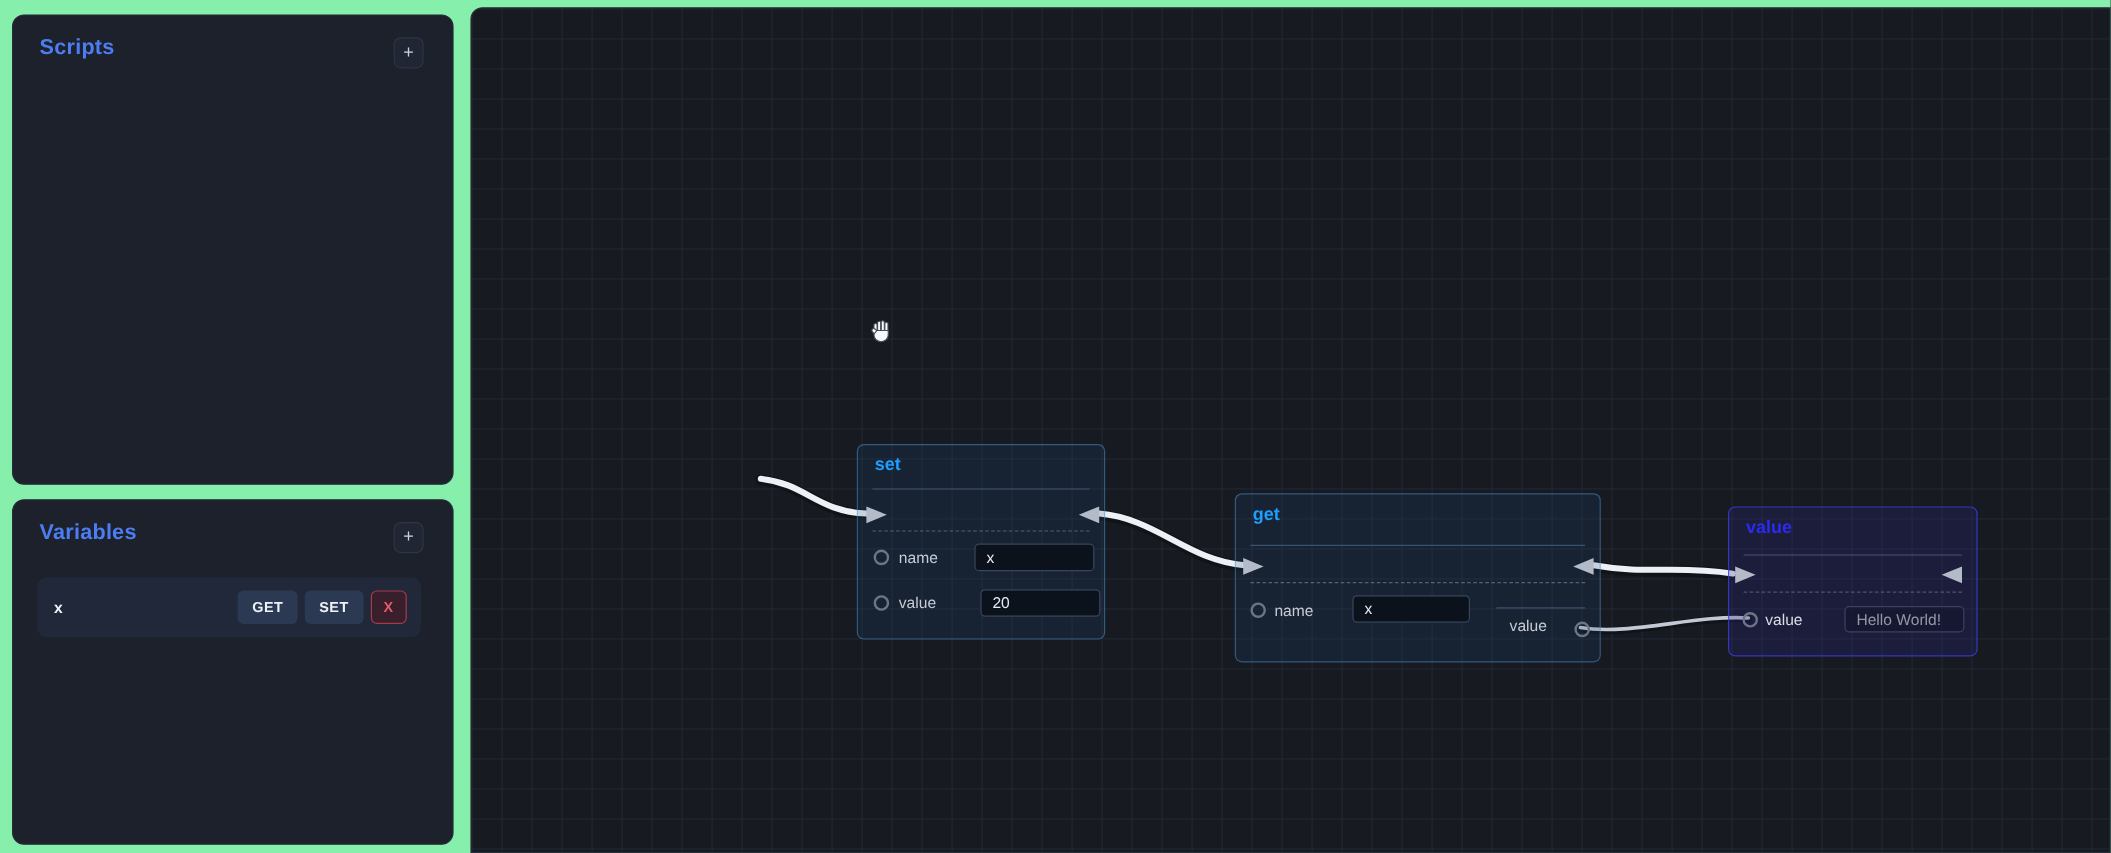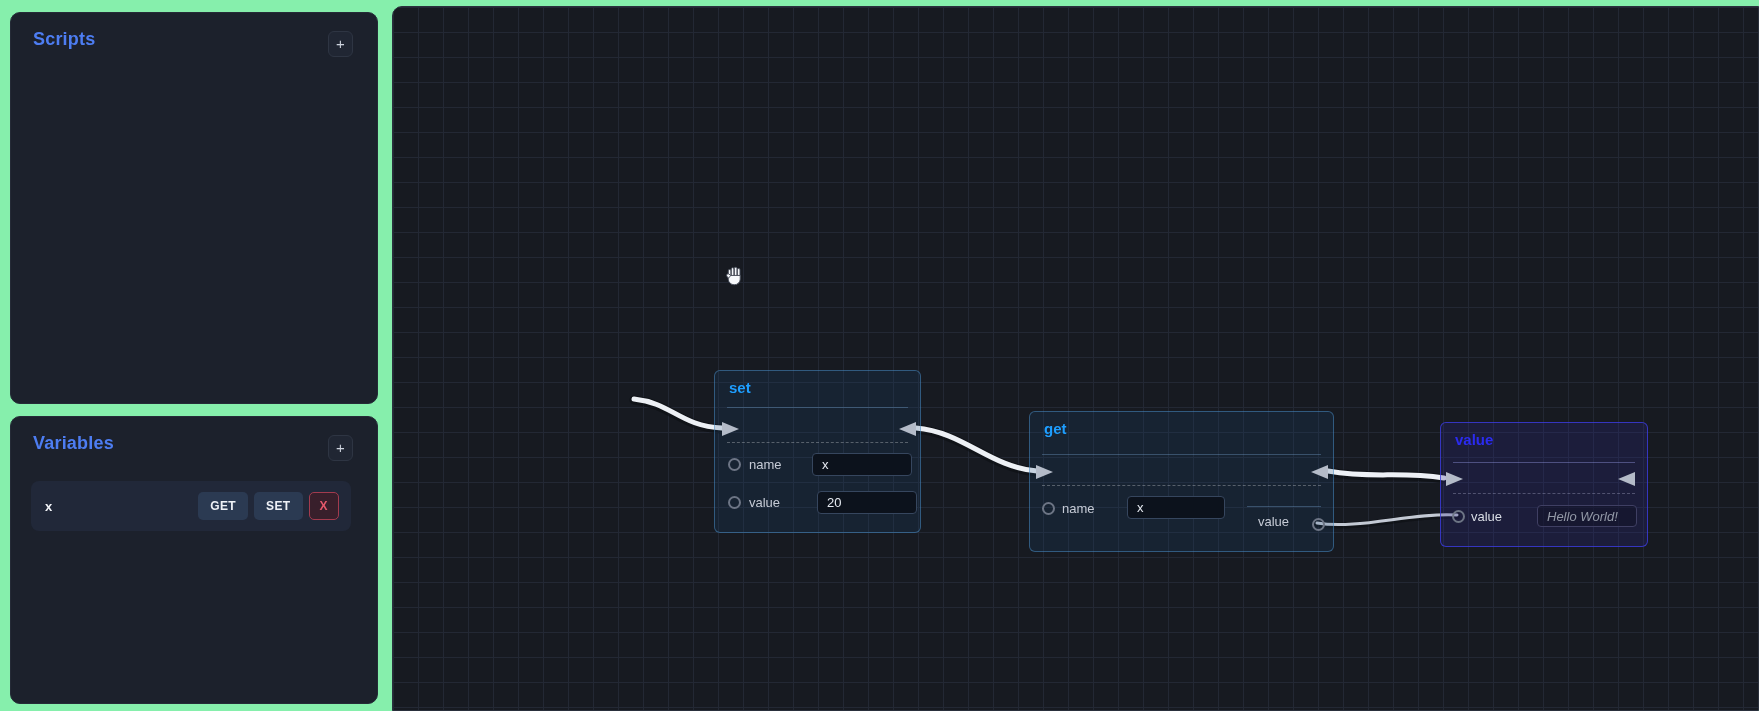--- a/index.html
+++ b/index.html
@@ -70,21 +70,21 @@
            border-left:17px solid #b4bbc8; }
   .arr-l { position:absolute; width:0; height:0;
            border-top:7px solid transparent; border-bottom:7px solid transparent;
            border-right:17px solid #b4bbc8; }
 
   .port { position:absolute; width:13px; height:13px; border:2px solid #6d7585;
           border-radius:50%; background:transparent; }
   .flabel { position:absolute; color:#c6cbd6; font-size:13px;text-align:right; }
   .tb { position:absolute; background:#0c121c; border:1px solid #36465e; border-radius:4px;
         color:#e6eaf1; font-size:13px; font-family:inherit; padding:0 9px; outline:none; }
-  .tb.ghost { background:rgba(18,18,40,.55); border-color:#3f3f63; color:#9298a6;font-style:italic; }
+  .tb.ghost { background:rgba(18,18,40,.55); border-color:#3f3f63; color:#9298a6; }
 
   .cursor { position:absolute; left:332px; top:258px; }
 </style>
 </head>
 <body>
 
 <div class="page">
 
   <div class="panel scripts">
     <div class="panel-header">

